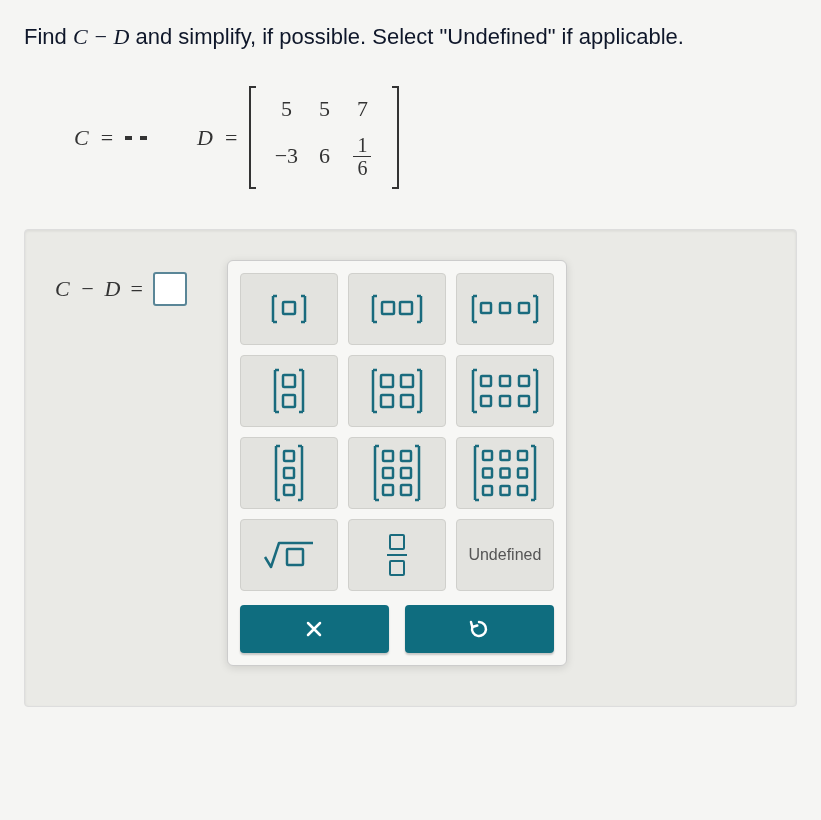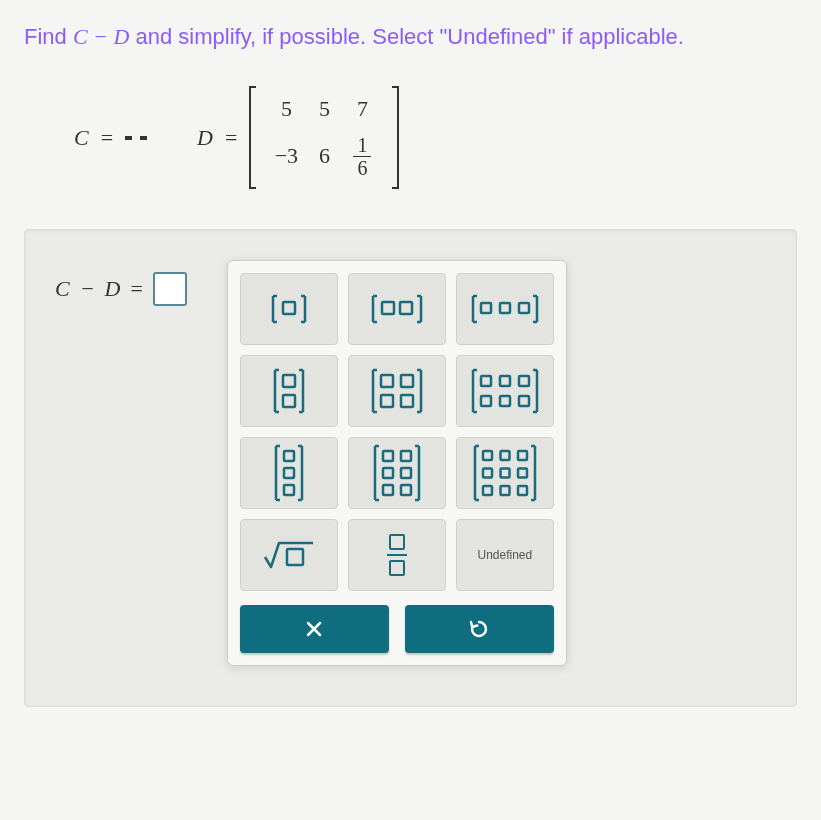--- a/index.html
+++ b/index.html
@@ -5,21 +5,21 @@
   * { box-sizing: border-box; margin: 0; padding: 0; }
   body {
     font-family: Georgia, 'Times New Roman', serif;
     background: #f5f5f3;
     color: #333;
     padding: 24px;
     width: 821px;
   }
   .question {
     font-size: 22px;
-    color: #8b5cf6;
+    color: #0f172a;
     margin-bottom: 36px;
     font-family: -apple-system, Arial, sans-serif;
   }
   .question .math-it { font-style: italic; font-family: Georgia, serif; }
   .matrices-row {
     display: flex;
     align-items: center;
     gap: 50px;
     margin-left: 50px;
     margin-bottom: 40px;
@@ -110,21 +110,21 @@
   .pal-btn svg { display:block; }
   .pal-btn .stackfrac {
     display:flex; flex-direction:column; align-items:center; gap:4px;
   }
   .pal-btn .stackfrac .sq {
     width:16px; height:16px; border:2px solid #1a6b7e; border-radius:2px;
   }
   .pal-btn .stackfrac .bar { width:20px; height:2px; background:#1a6b7e; }
   .undef {
     font-family: -apple-system, Arial, sans-serif;
-    font-size: 12px;
+    font-size: 16px;
     color:#555;
   }
 
   .pal-actions {
     margin-top: 14px;
     display:grid;
     grid-template-columns: 1fr 1fr;
     gap: 16px;
   }
   .act-btn {

